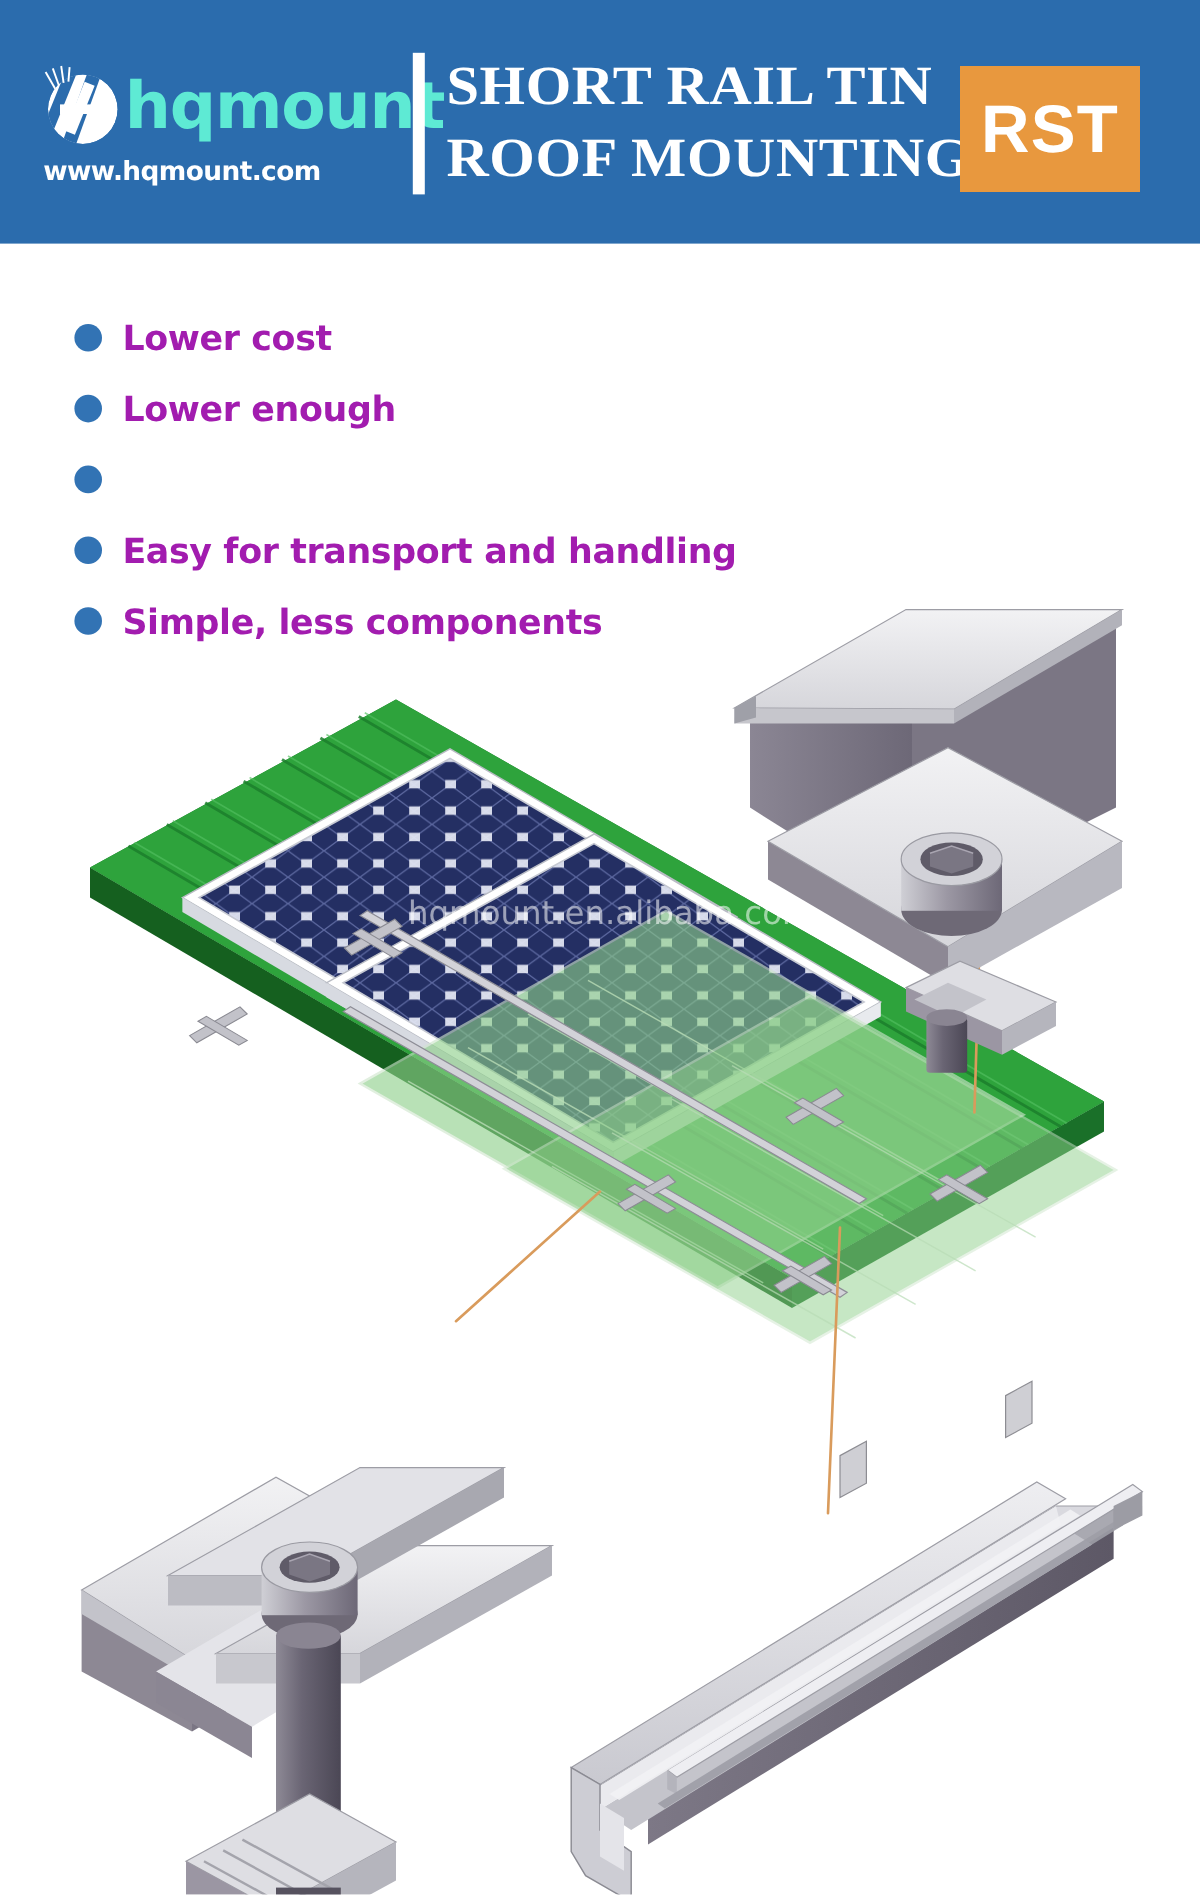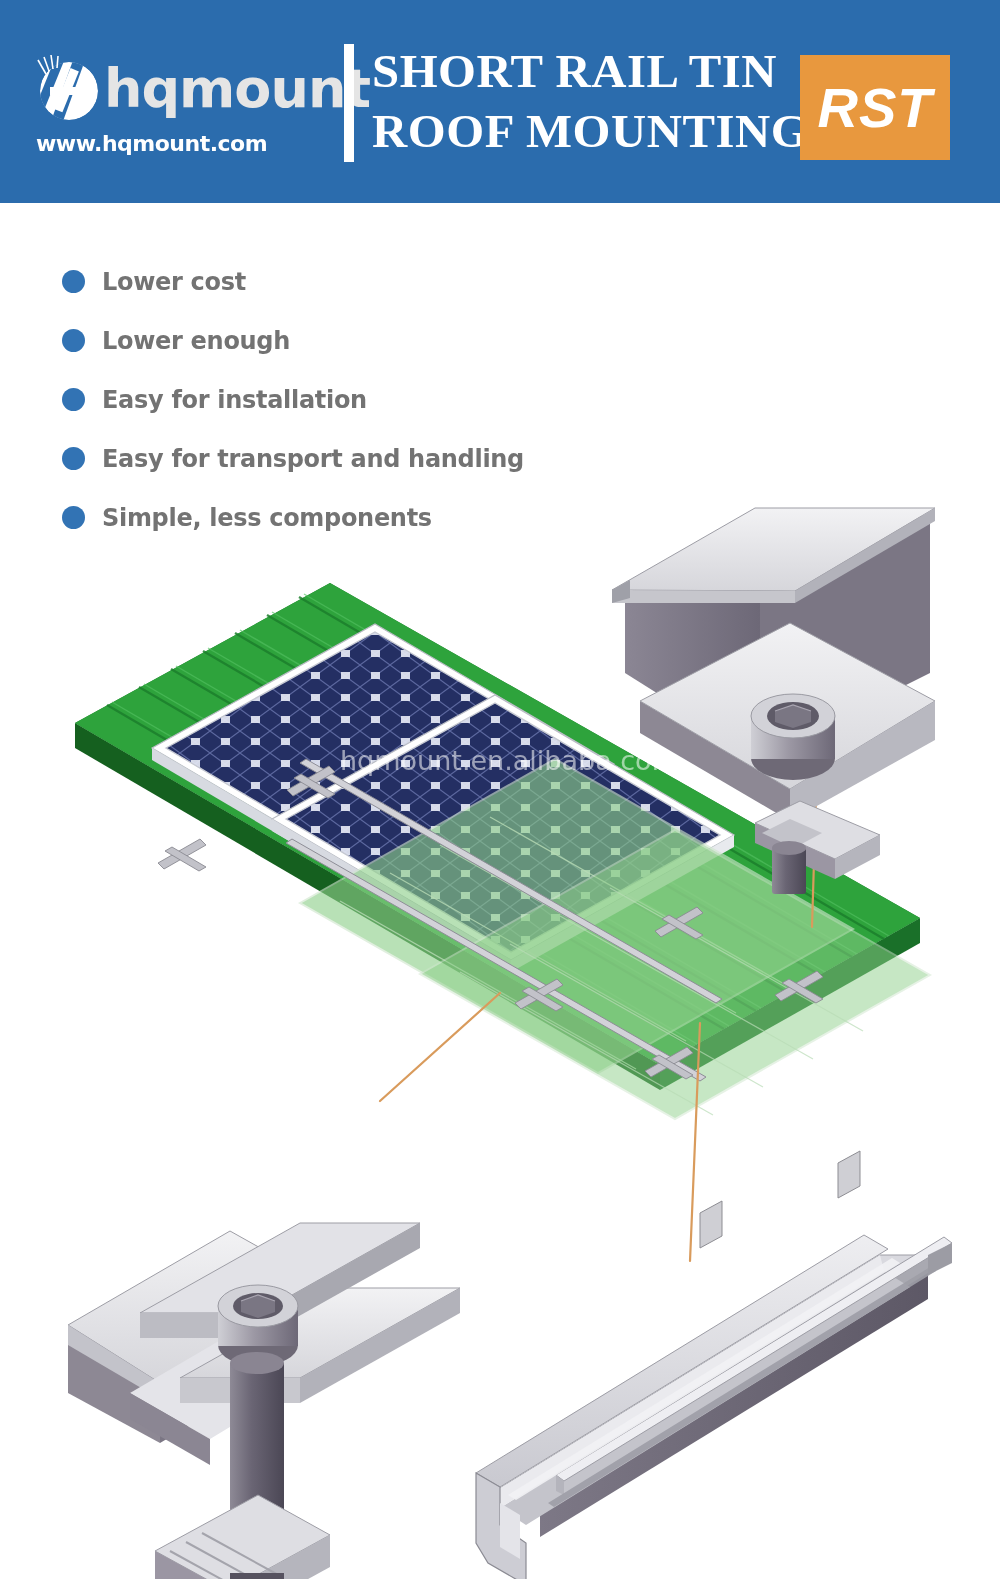--- a/index.html
+++ b/index.html
@@ -18,21 +18,21 @@
     background:#2b6cad;
     display:flex;align-items:center;
   }
   .logo-block{
     position:absolute;left:36px;top:38px;width:300px;height:128px;
     display:flex;flex-direction:column;justify-content:center;
   }
   .logo-row{display:flex;align-items:center;height:80px;}
   .logo-mark{width:66px;height:70px;flex:0 0 66px;position:relative;margin-right:2px;}
   .logo-word{
-    color:#e5e5e5;font-size:54px;font-weight:700;letter-spacing:-1px;
+    color:#5eead4;font-size:54px;font-weight:700;letter-spacing:-1px;
     font-family:"DejaVu Sans", sans-serif;line-height:60px;
   }
   .logo-url{
     color:#ffffff;font-size:22px;font-weight:700;letter-spacing:-0.5px;
     font-family:"DejaVu Sans", sans-serif;margin-top:2px;
   }
   .divider-bar{
     position:absolute;left:344px;top:44px;width:10px;height:118px;background:#ffffff;
   }
   .title-block{
@@ -50,36 +50,35 @@
     white-space:nowrap;
   }
   .rst-badge{
     position:absolute;left:800px;top:55px;width:150px;height:105px;
     background:#e8983e;
     display:flex;align-items:center;justify-content:center;
   }
   .rst-badge span{
     color:#ffffff;font-size:56px;font-weight:700;letter-spacing:1px;
     font-family:"Liberation Sans", sans-serif;
-    font-style:italic;
   }
 
   
   .features{
     position:absolute;left:62px;top:252px;width:620px;
   }
   .feature-row{
     display:flex;align-items:center;height:59px;
   }
   .bullet-dot{
     width:23px;height:23px;border-radius:50%;background:#3273b4;
     flex:0 0 23px;margin-right:17px;
   }
   .feature-text{
-    color:#737373;font-size:24px;font-weight:700;
+    color:#a21caf;font-size:29px;font-weight:700;
     font-family:"DejaVu Sans", sans-serif;letter-spacing:-0.3px;
     white-space:nowrap;
   }
 
   
   .stage{position:absolute;left:0;top:203px;width:1000px;height:1076px;}
   .stage svg{display:block;}
 
   .wm{
     position:absolute;
@@ -146,21 +145,20 @@
     <div class="feature-row">
       <span class="bullet-dot"></span>
       <span class="feature-text">Lower cost</span>
     </div>
     <div class="feature-row">
       <span class="bullet-dot"></span>
       <span class="feature-text">Lower enough</span>
     </div>
     <div class="feature-row">
       <span class="bullet-dot"></span>
-      <span class="feature-text">Easy for installation</span>
     </div>
     <div class="feature-row">
       <span class="bullet-dot"></span>
       <span class="feature-text">Easy for transport and handling</span>
     </div>
     <div class="feature-row">
       <span class="bullet-dot"></span>
       <span class="feature-text">Simple, less components</span>
     </div>
   </div>

